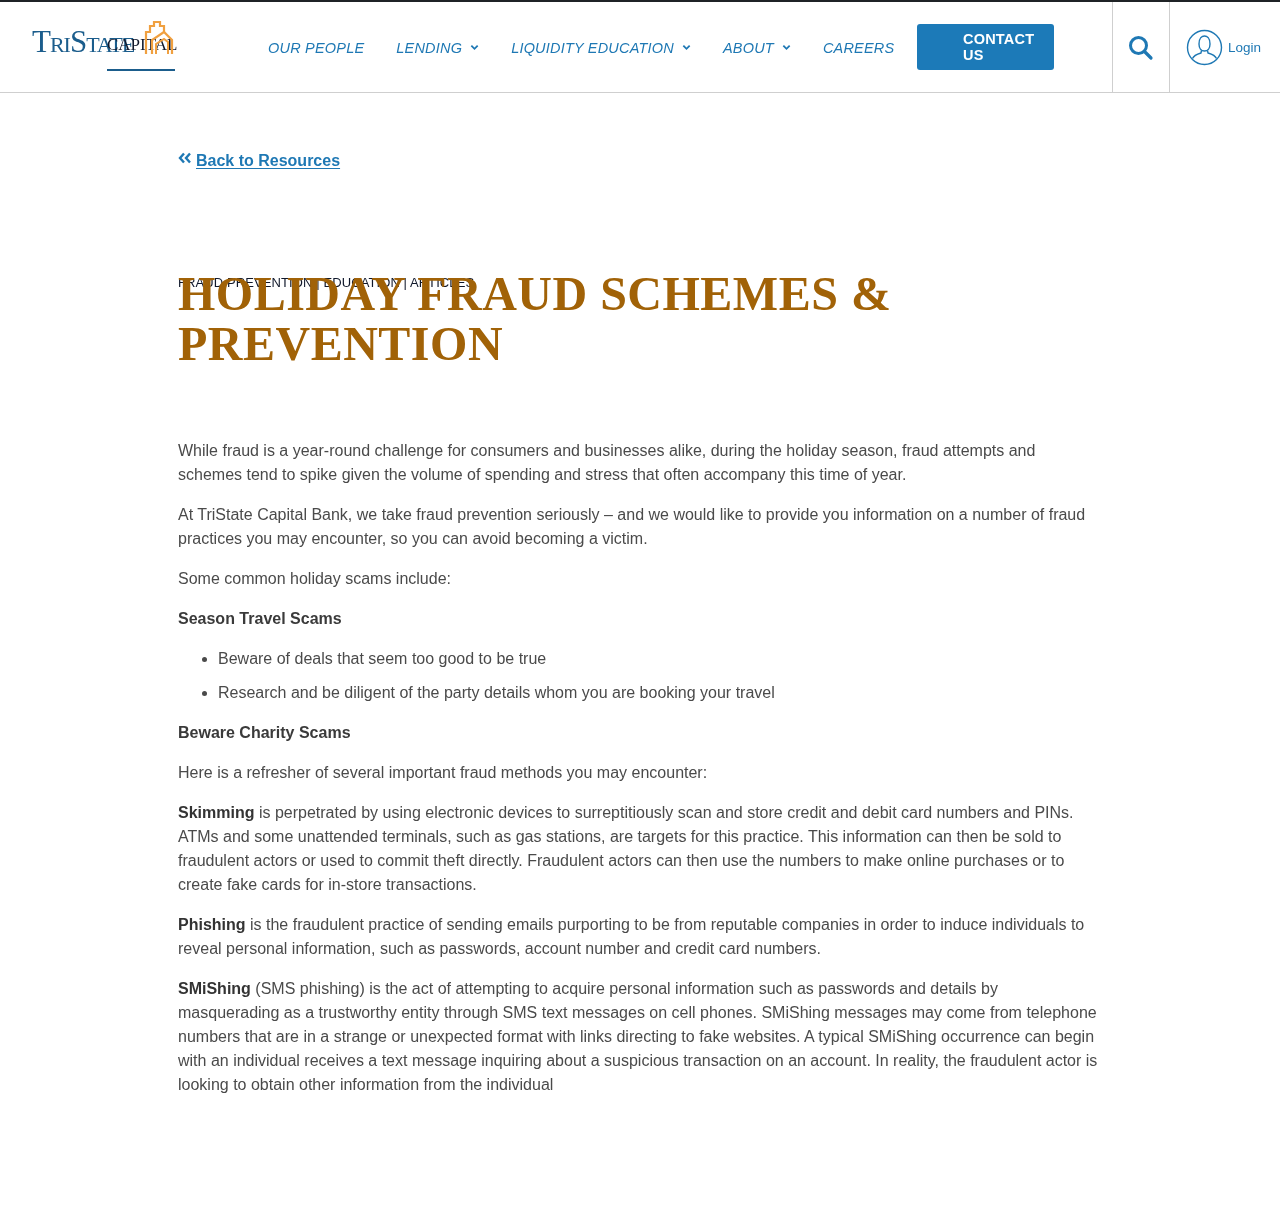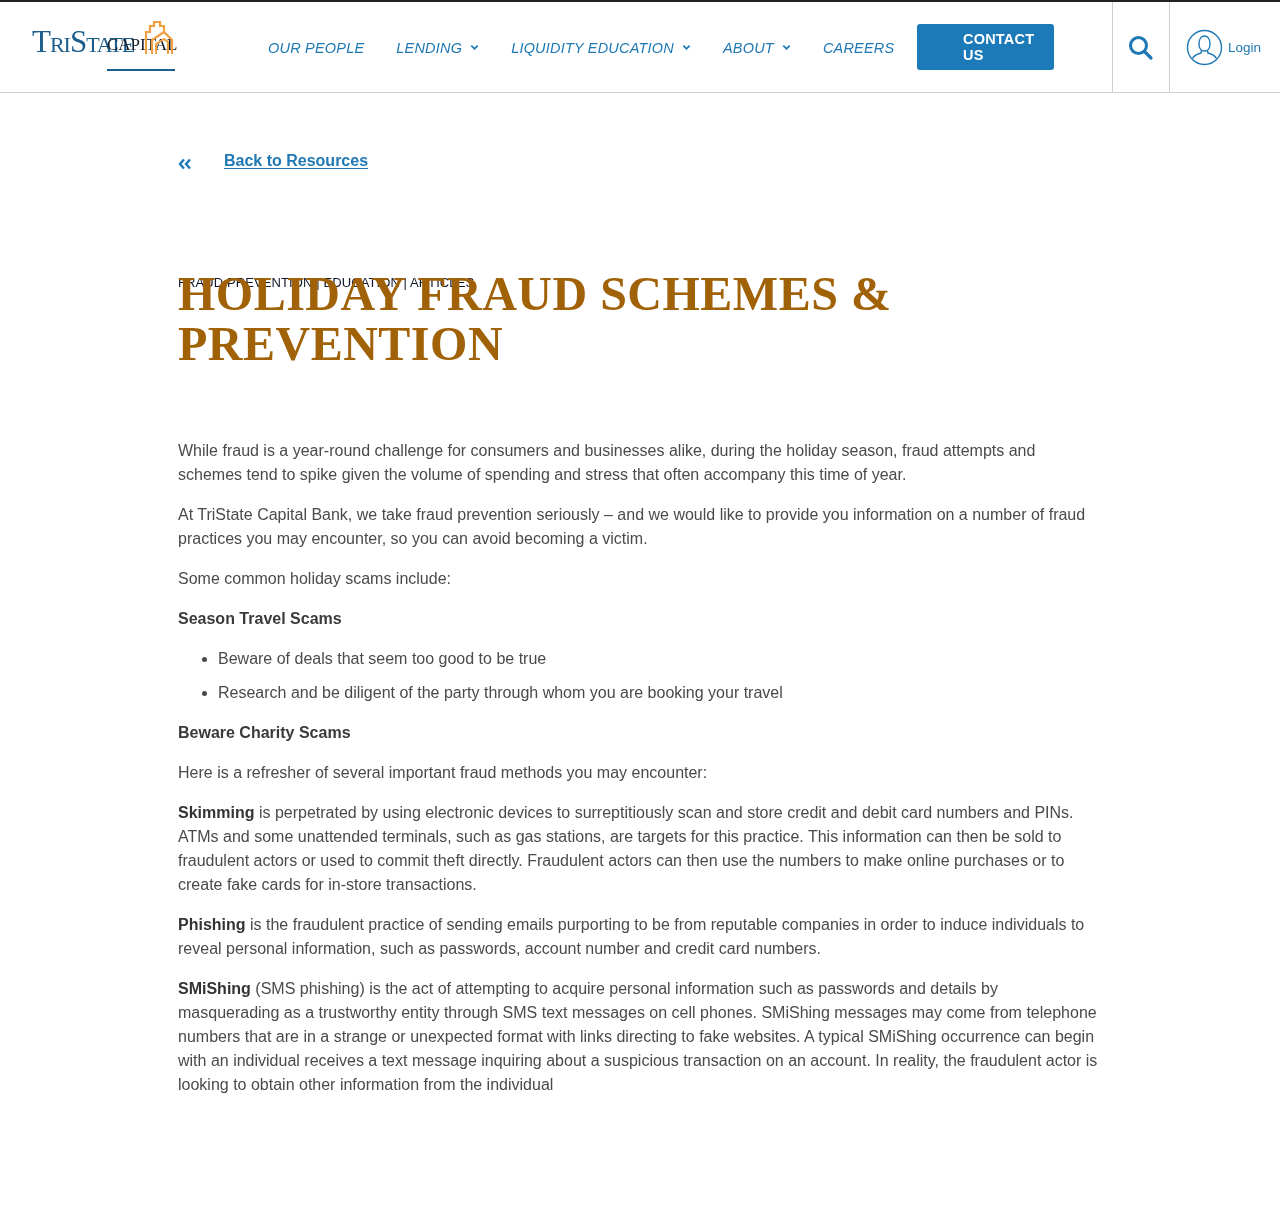--- a/index.html
+++ b/index.html
@@ -122,24 +122,23 @@
     width: 920px;
   }
   .back-link {
     position: absolute;
     top: 59px; left: 0;
     font-size: 16px;
     font-weight: bold;
     color: #1e78b4;
     text-decoration: underline;
     text-underline-offset: 2px;
-    display: flex; align-items: flex-end;
+    display: flex; align-items: flex-start;
     cursor: pointer;
     white-space: nowrap;
-    gap: 28px;
   }
   .back-link .dbl { font-size: 16px; margin-right: 4px; text-decoration: none; display:inline-block; }
   .categories {
     position: absolute;
     top: 140px; left: 0;
     font-size: 13px;
     color: #0f172a;
     letter-spacing: 0.1px;
     white-space: nowrap;
     margin-top: 42px;
@@ -246,21 +245,21 @@
   <h1 class="title">HOLIDAY FRAUD SCHEMES &amp; PREVENTION</h1>
 
   <div class="body-content">
     <p>While fraud is a year-round challenge for consumers and businesses alike, during the holiday season, fraud attempts and schemes tend to spike given the volume of spending and stress that often accompany this time of year.</p>
     <p>At TriState Capital Bank, we take fraud prevention seriously – and we would like to provide you information on a number of fraud practices you may encounter, so you can avoid becoming a victim.</p>
     <p>Some common holiday scams include:</p>
 
     <p class="subhead">Season Travel Scams</p>
     <ul>
       <li>Beware of deals that seem too good to be true</li>
-      <li>Research and be diligent of the party through whom you are booking your travel</li>
+      <li>Research and be diligent of the party details whom you are booking your travel</li>
     </ul>
 
     <p class="subhead">Beware Charity Scams</p>
 
     <p>Here is a refresher of several important fraud methods you may encounter:</p>
 
     <p><b>Skimming</b><span> is perpetrated by using electronic devices to surreptitiously scan and store credit and debit card numbers and PINs. ATMs and some unattended terminals, such as gas stations, are targets for this practice. This information can then be sold to fraudulent actors or used to commit theft directly. Fraudulent actors can then use the numbers to make online purchases or to create fake cards for in-store transactions.</span></p>
     <p><b>Phishing</b><span> is the fraudulent practice of sending emails purporting to be from reputable companies in order to induce individuals to reveal personal information, such as passwords, account number and credit card numbers.</span></p>
     <p><b>SMiShing</b><span> (SMS phishing) is the act of attempting to acquire personal information such as passwords and details by masquerading as a trustworthy entity through SMS text messages on cell phones. SMiShing messages may come from telephone numbers that are in a strange or unexpected format with links directing to fake websites. A typical SMiShing occurrence can begin with an individual receives a text message inquiring about a suspicious transaction on an account. In reality, the fraudulent actor is looking to obtain other information from the individual</span></p>
   </div>

